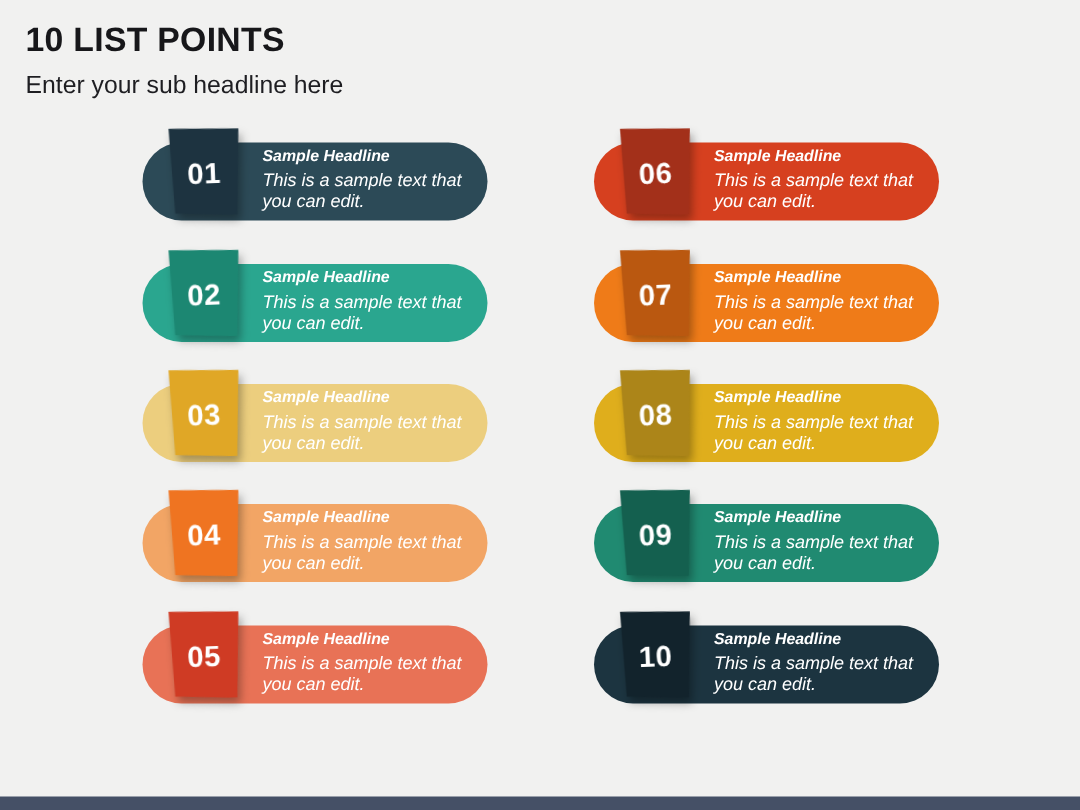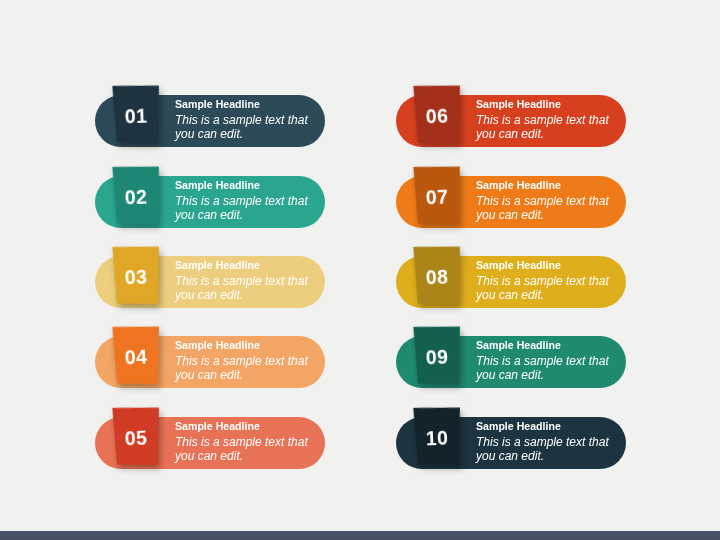--- a/index.html
+++ b/index.html
@@ -104,20 +104,21 @@
     top: 13px;
     width: 140px;
   }
 
   .headline {
     color: #ffffff;
     font-size: 10.6px;
     font-weight: bold;
     line-height: 13px;
     white-space: nowrap;
+    font-style: italic;
   }
 
   .body-text {
     color: #ffffff;
     font-size: 12px;
     font-style: italic;
     line-height: 14px;
     margin-top: 2px;
     width: 135px;
   }
@@ -129,20 +130,22 @@
     width: 720px;
     height: 9px;
     background: #455066;
   }
 </style>
 </head>
 <body style="background: rgb(241, 241, 240);">
 
 <div id="slide">
 
+  <div id="page-title">10 LIST POINTS</div>
+  <div id="page-subtitle">Enter your sub headline here</div>
 
   <div id="list-area">
       <div class="list-item" style="left: 95px; top: 85px;">
         <div class="pill" style="background: rgb(44, 74, 87);"></div>
         <div class="texts">
           <div class="headline">Sample Headline</div>
           <div class="body-text">This is a sample text that you can edit.</div>
         </div>
         <div class="num-tab">
           <div class="tab-shape" style="background: rgb(29, 51, 64);"></div>

